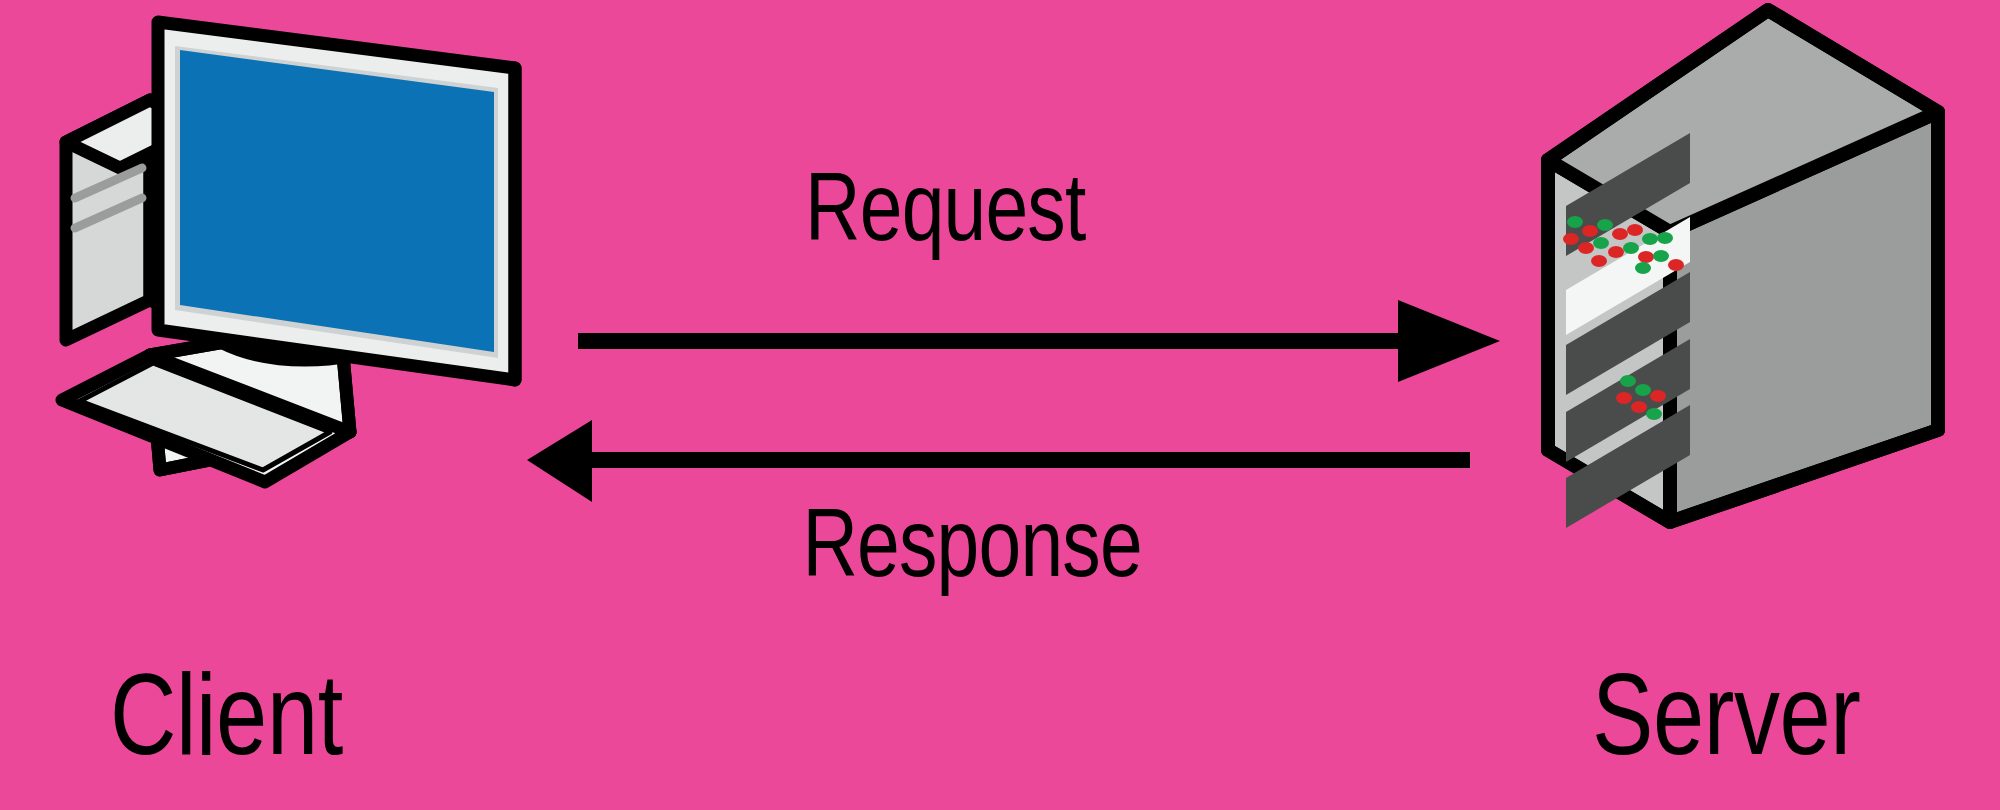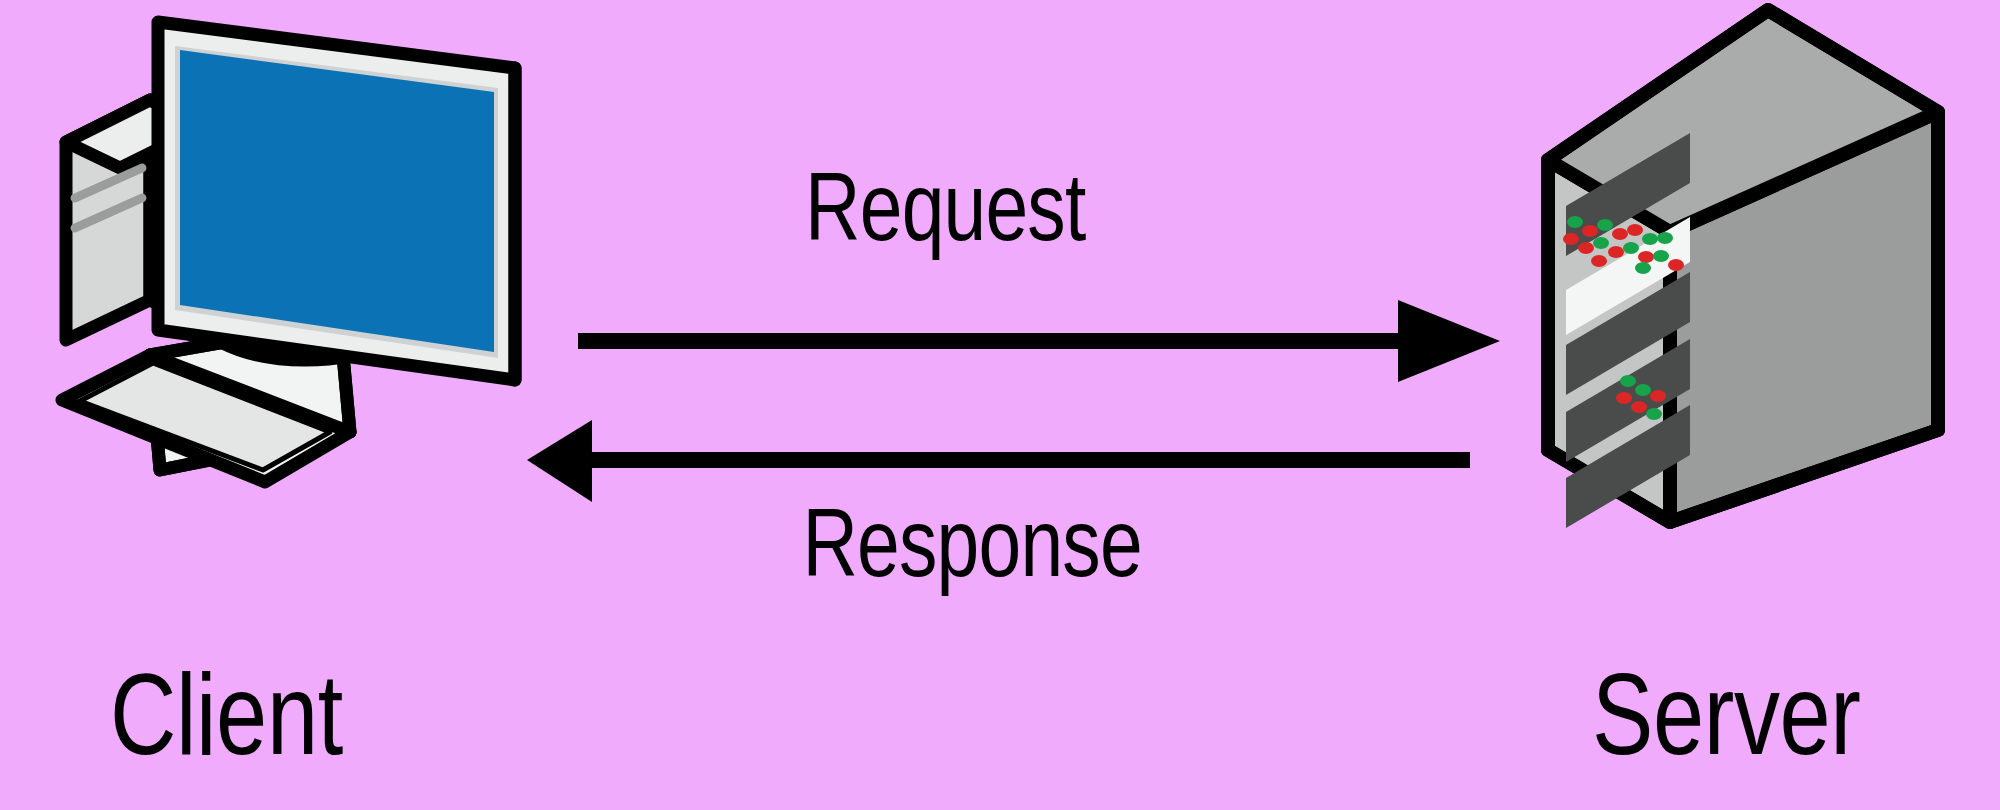--- a/index.html
+++ b/index.html
@@ -8,21 +8,21 @@
     padding: 0;
     background: #ffffff;
   }
   body {
     font-family: "Liberation Sans", sans-serif;
   }
   #canvas {
     position: relative;
     width: 2000px;
     height: 810px;
-    background: #f0abfc;
+    background: #ec4899;
     overflow: hidden;
   }
   .figure-svg {
     position: absolute;
     display: block;
   }
   #client-figure { left: 20px;   top: 0px;   width: 520px; height: 520px; }
   #server-figure { left: 1530px; top: 0px;   width: 460px; height: 530px; }
   #arrows-layer  { left: 0px;    top: 0px;   width: 2000px; height: 810px; }
 

